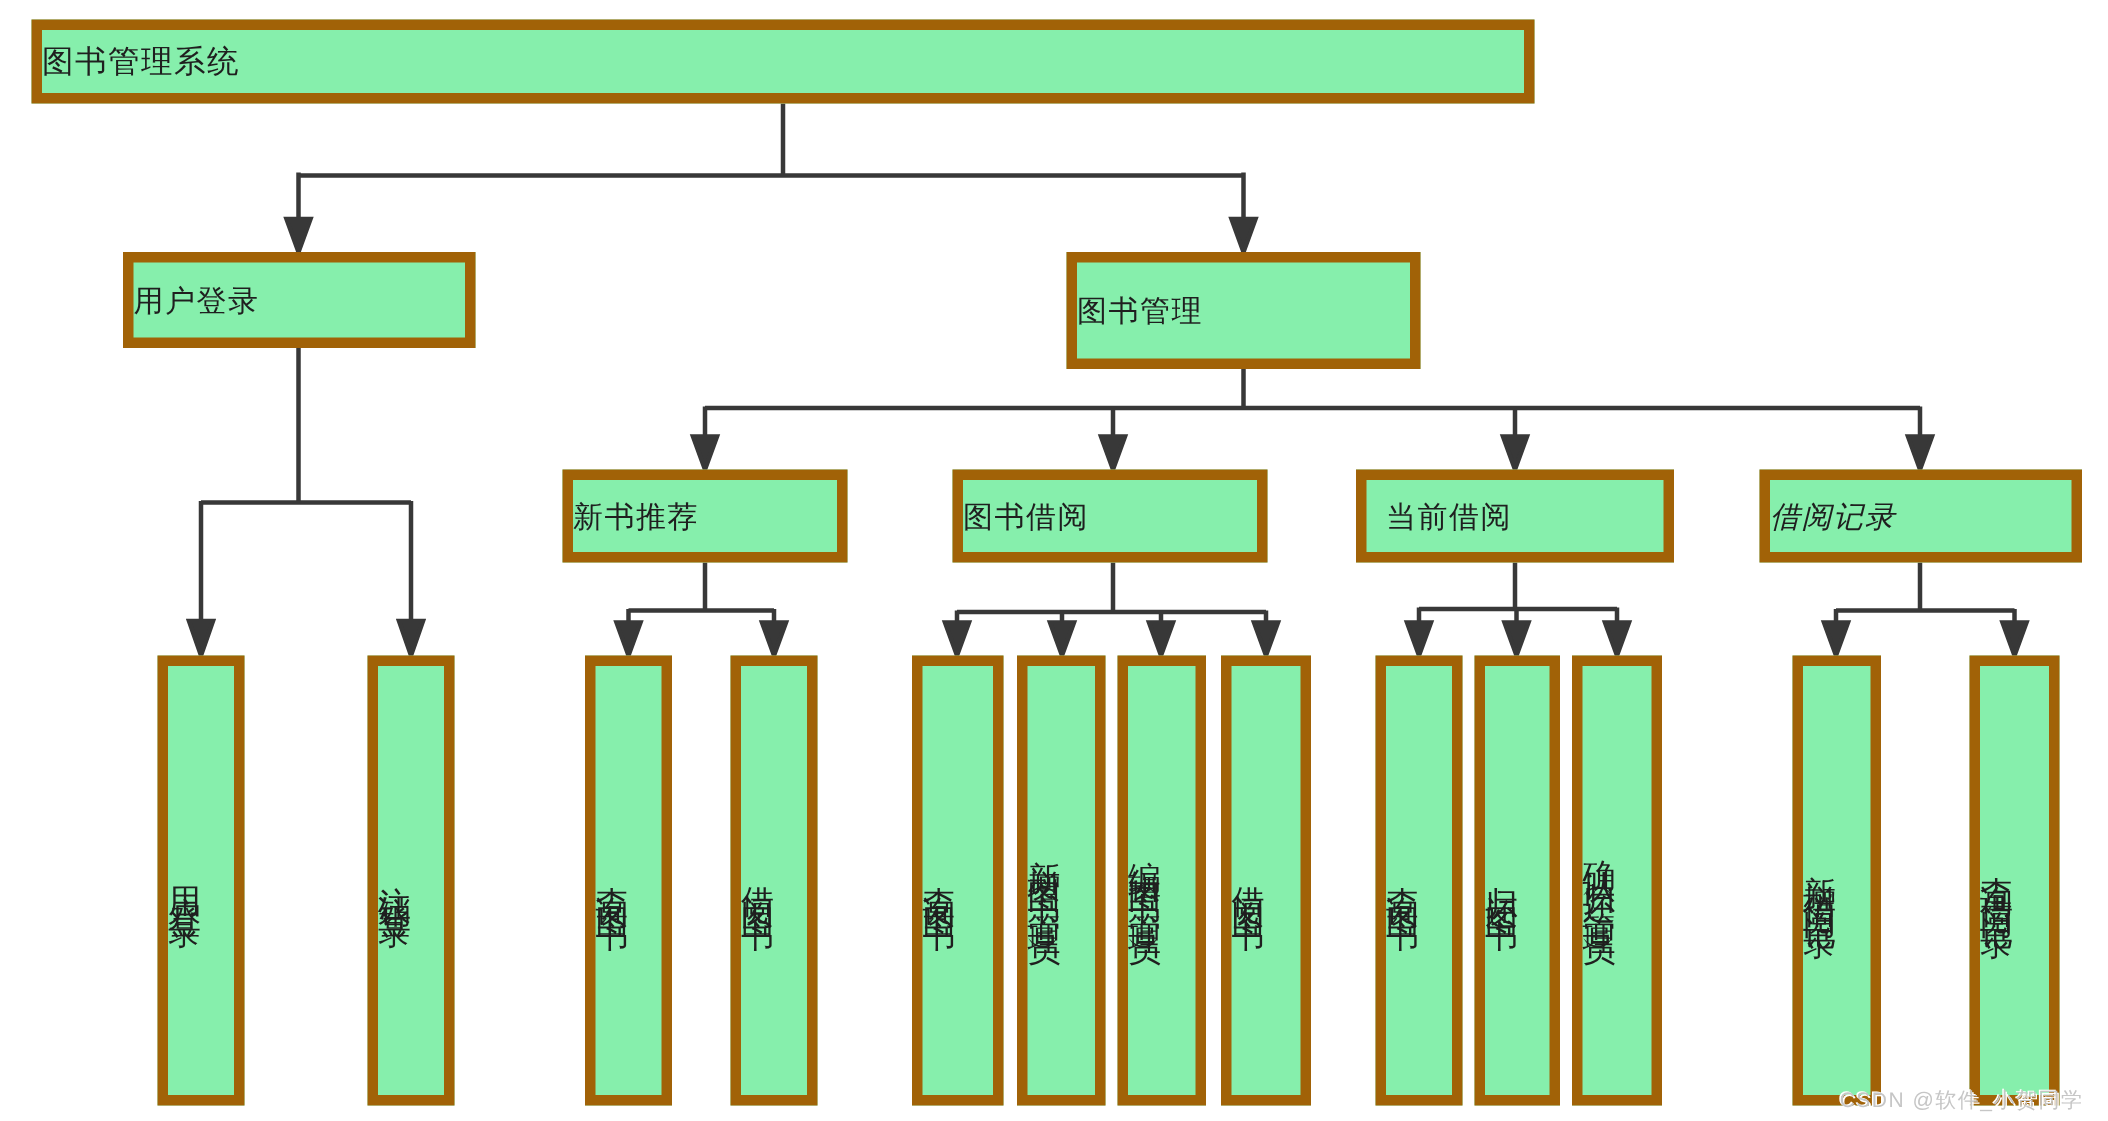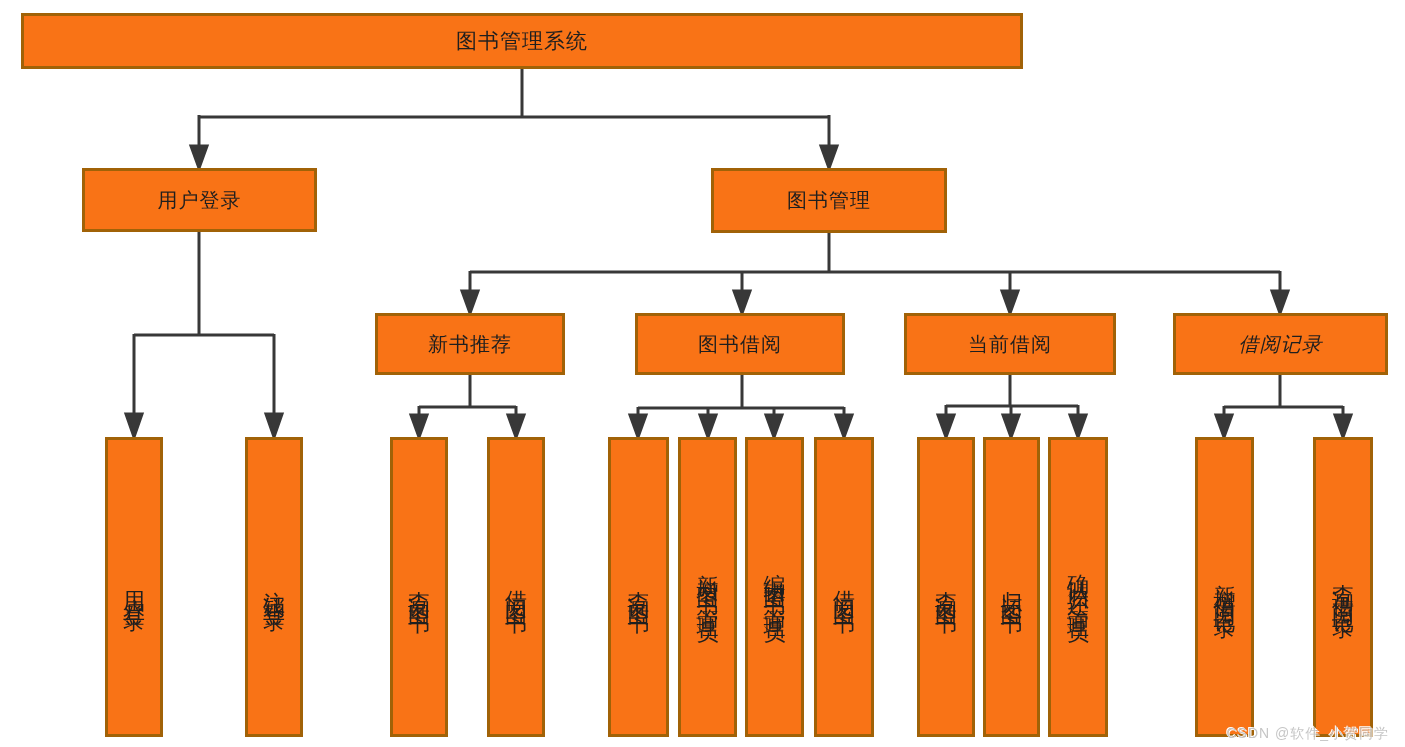--- a/index.html
+++ b/index.html
@@ -17,25 +17,25 @@
   }
   #connectors {
     position: absolute;
     left: 0;
     top: 0;
     z-index: 0;
   }
   .box {
     position: absolute;
     box-sizing: border-box;
-    border: 3px solid #a16207;
-    background: #f97316;
+    border: 7px solid #a16207;
+    background: #86efac;
     display: flex;
     align-items: center;
-    justify-content: center;
+    justify-content: flex-start;
     z-index: 1;
     color: #1f1f1f;
   }
   .h-text {
     font-size: 20px;
     letter-spacing: 1px;
     white-space: nowrap;
   }
   .title-text {
     font-size: 21px;
@@ -46,25 +46,25 @@
     writing-mode: vertical-rl;
     text-orientation: mixed;
     font-size: 22px;
     letter-spacing: 7px;
     line-height: 1;
     white-space: nowrap;
   }
   
   .n-root          { left: 21px;   top: 13px;  width: 1002px; height: 56px; }
   .n-user-login    { left: 82px;   top: 168px; width: 235px;  height: 64px; }
-  .n-book-mgmt     { left: 711px;  top: 168px; width: 236px;  height: 65px; }
+  .n-book-mgmt     { left: 711px;  top: 168px; width: 236px;  height: 78px; }
   .lvl3            { top: 313px; height: 62px; }
   .n-new-books     { left: 375px;  width: 190px; }
   .n-book-borrow   { left: 635px;  width: 210px; }
-  .n-current-borrow{ left: 904px;  width: 212px; }
+  .n-current-borrow{ left: 904px;  width: 212px; padding-left: 13px; }
   .n-borrow-records{ left: 1173px; width: 215px; font-style: italic; }
   .leaf            { top: 437px; height: 300px; }
   .l1  { left: 105px;  width: 58px; }
   .l2  { left: 245px;  width: 58px; }
   .l3  { left: 390px;  width: 58px; }
   .l4  { left: 487px;  width: 58px; }
   .l5  { left: 608px;  width: 61px; }
   .l6  { left: 678px;  width: 59px; }
   .l7  { left: 745px;  width: 59px; }
   .l8  { left: 814px;  width: 60px; }

